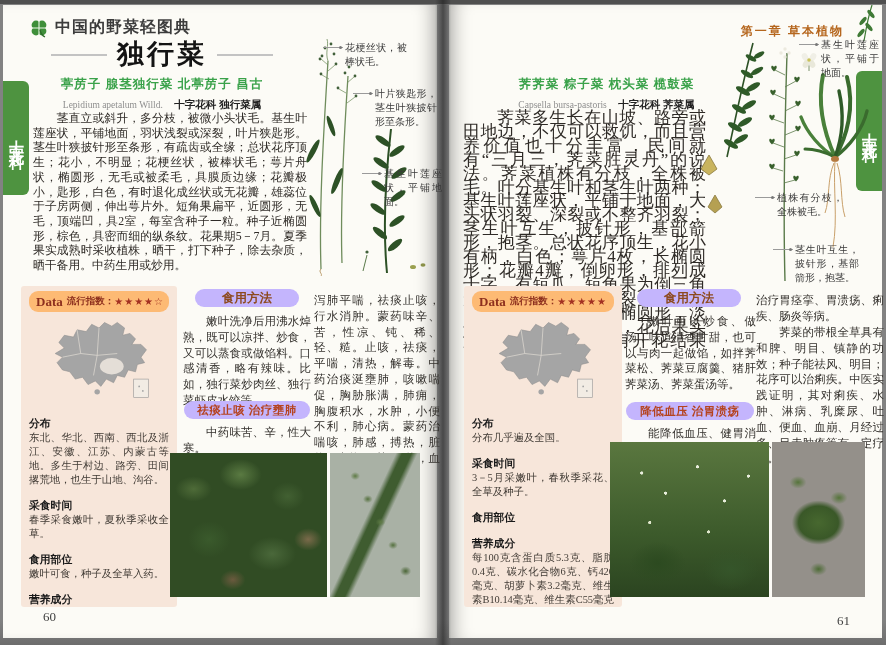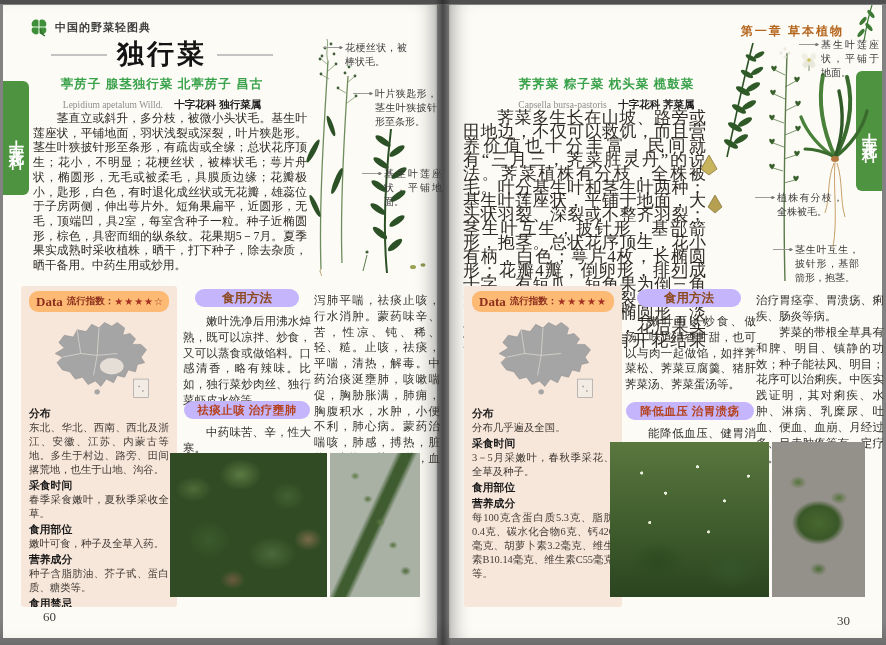--- a/index.html
+++ b/index.html
@@ -8,21 +8,21 @@
   .spread{position:relative;width:886px;height:645px;
     background:linear-gradient(180deg,#4f4f4f 0,#4f4f4f 4px,#828282 4px,#828282 96%,#6d6d6d 100%);}
   .page{position:absolute;top:5px;height:633px;background:#fcfbf6;}
   .page-left{left:3px;width:434px;box-shadow:inset -16px 0 20px -14px rgba(0,0,0,.4);}
   .page-right{left:449px;width:433px;box-shadow:inset 16px 0 20px -14px rgba(0,0,0,.4);}
   .gutter{position:absolute;left:435px;top:0;width:16px;height:645px;
     background:linear-gradient(90deg,rgba(30,30,30,0),rgba(25,25,25,.55) 50%,rgba(30,30,30,0));}
 
   
   .book-header{position:absolute;left:26px;top:12px;display:flex;align-items:center;gap:6px;}
-  .series-title{font-size:11px;font-weight:bold;color:#3c3c3c;letter-spacing:1px;}
+  .series-title{font-size:16px;font-weight:bold;color:#3c3c3c;letter-spacing:1px;}
   .chapter-header{position:absolute;right:38px;top:18px;font-size:12px;font-weight:bold;
     color:#b5661d;letter-spacing:2px;}
   .sprig{position:absolute;right:4px;top:0;}
 
   
   .tab{position:absolute;width:26px;background:#4e9340;color:#fff;
     writing-mode:vertical-rl;text-orientation:upright;font-weight:bold;font-size:15px;
     letter-spacing:5px;display:flex;align-items:center;justify-content:center;}
   .tab-left{left:0;top:76px;height:114px;border-radius:0 6px 6px 0;}
   .tab-right{right:0;top:66px;height:120px;border-radius:6px 0 0 6px;}
@@ -70,21 +70,21 @@
   .databox{position:absolute;top:281px;background:#f7e6da;border-radius:3px;
     padding:5px 8px 8px;box-sizing:border-box;overflow:hidden;}
   .databox.l{left:18px;width:156px;height:321px;}
   .databox.r{left:15px;width:158px;height:321px;}
   .databar{height:17px;border-radius:9px;background:#fdba74;display:flex;align-items:center;
     padding:2px 7px;color:#8d2f1e;white-space:nowrap;}
   .brand{font-family:"Liberation Serif",serif;font-size:13px;font-weight:bold;margin-right:4px;}
   .pop{font-size:9.5px;font-weight:bold;}
   .stars{font-size:10px;letter-spacing:1px;color:#a33021;}
   .mapwrap{text-align:center;margin:5px 0 2px;}
-  .sec-label{font-size:10.8px;font-weight:bold;color:#191919;margin-top:2px;}
+  .sec-label{font-size:10.8px;font-weight:bold;color:#191919;margin-top:12px;}
   .sec-text{font-family:"Liberation Serif",serif;font-size:10.4px;line-height:14px;
     color:#413b35;text-align:justify;white-space:pre-line;}
 
   
   .pill{position:absolute;background:#c4b5fd;border-radius:10px;text-align:center;
     font-weight:bold;height:18px;line-height:18px;z-index:2;}
   .pill-usage{font-size:12.5px;color:#8d4a1f;}
   .pill-remedy{font-size:11.5px;color:#b5431f;letter-spacing:0.5px;}
   .pu-l{left:192px;top:284px;width:104px;}
   .pr-l{left:181px;top:396px;width:126px;}
@@ -421,17 +421,17 @@
     <div class="pill pill-usage pu-r">食用方法</div>
     <p class="colp usage-r">嫩叶可以炒食、做汤，味道清香甘甜，也可以与肉一起做馅，如拌荠菜松、荠菜豆腐羹、猪肝荠菜汤、荠菜蛋汤等。</p>
     <div class="pill pill-remedy pr-r">降低血压 治胃溃疡</div>
     <p class="colp lead-r">能降低血压、健胃消食，</p>
     <p class="colp body-r1 noindent">治疗胃痉挛、胃溃疡、痢疾、肠炎等病。</p>
     <p class="colp body-r2">荠菜的带根全草具有和脾、明目、镇静的功效；种子能祛风、明目；花序可以治痢疾。中医实践证明，其对痢疾、水肿、淋病、乳糜尿、吐血、便血、血崩、月经过多、目赤肿疼等有一定疗效。</p>
 
     <div class="photo photo-r-wide"></div>
     <div class="photo photo-r-narrow"></div>
 
-    <div class="pagenum pn-r">30</div>
+    <div class="pagenum pn-r">61</div>
   </div>
 
   <div class="gutter"></div>
 </div>
 
 </body></html>

